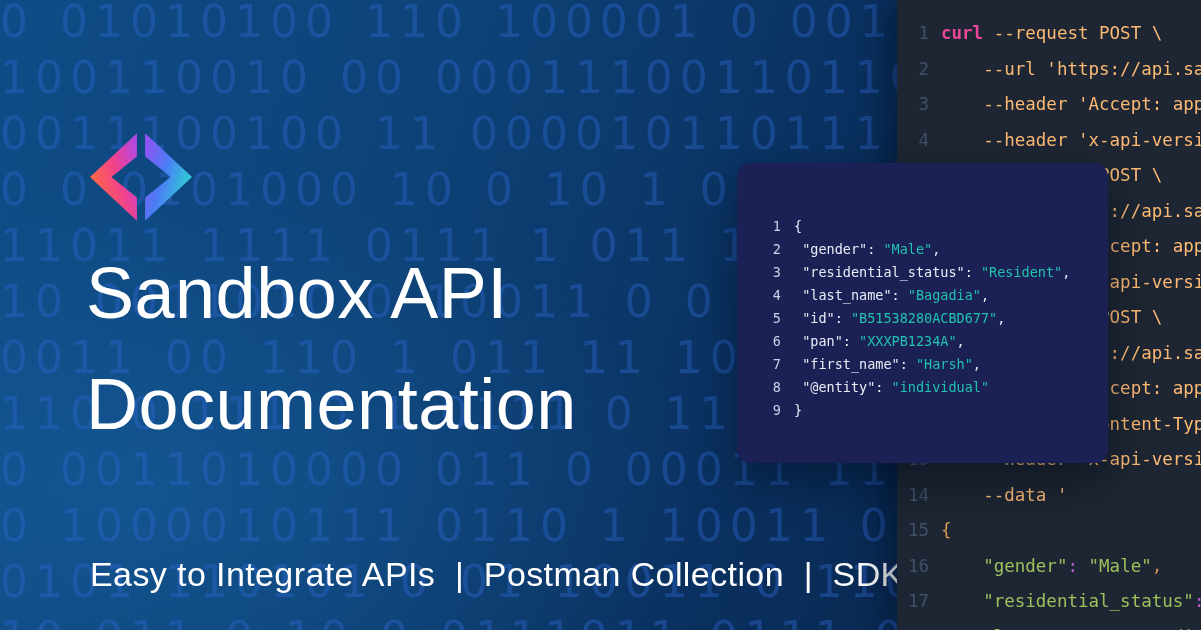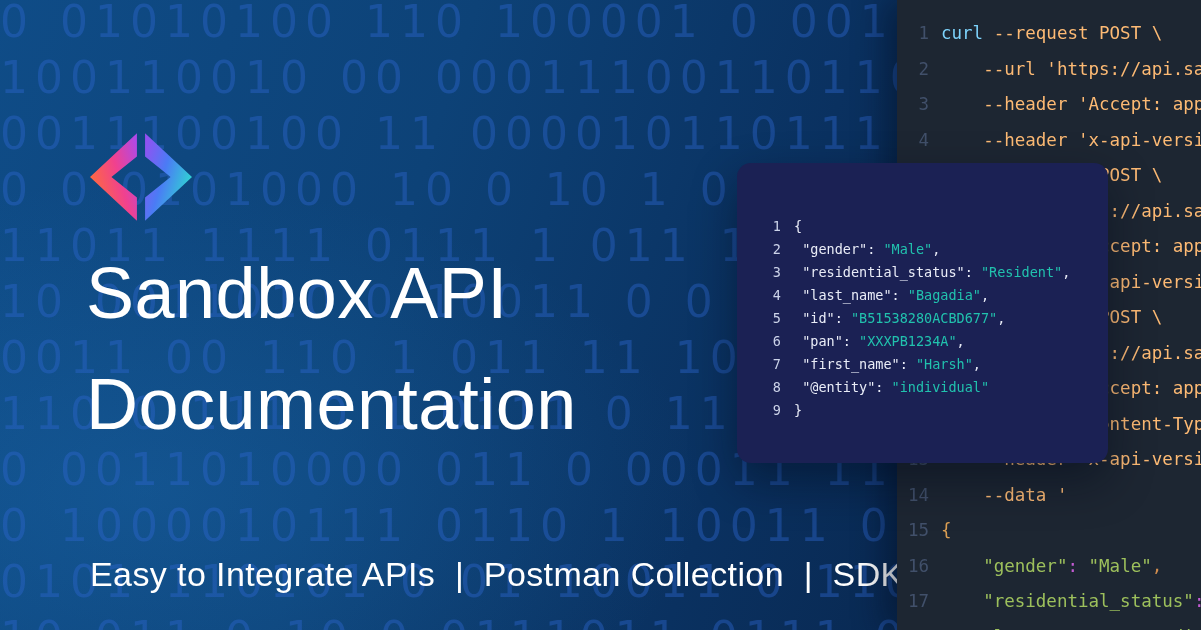--- a/index.html
+++ b/index.html
@@ -85,21 +85,21 @@
     white-space: pre;
   }
   .cline { height: 35.5px; }
   .lnum {
     display: inline-block;
     width: 44px;
     text-align: right;
     padding-right: 12px;
     color: #41506a;
   }
-  .tok-kw    { color: #7dd3fc; font-weight: normal; }
+  .tok-kw    { color: #ec4899; font-weight: bold; }
   .tok-pl    { color: #fdba74; }
   .tok-str   { color: #9dc05c; }
   .tok-pun   { color: #c35bd3; }
   .tok-comma { color: #d08c4e; }
   .tok-brace { color: #dc9f53; }
 
   
   .json-card {
     position: absolute;
     left: 737px; top: 163px;

